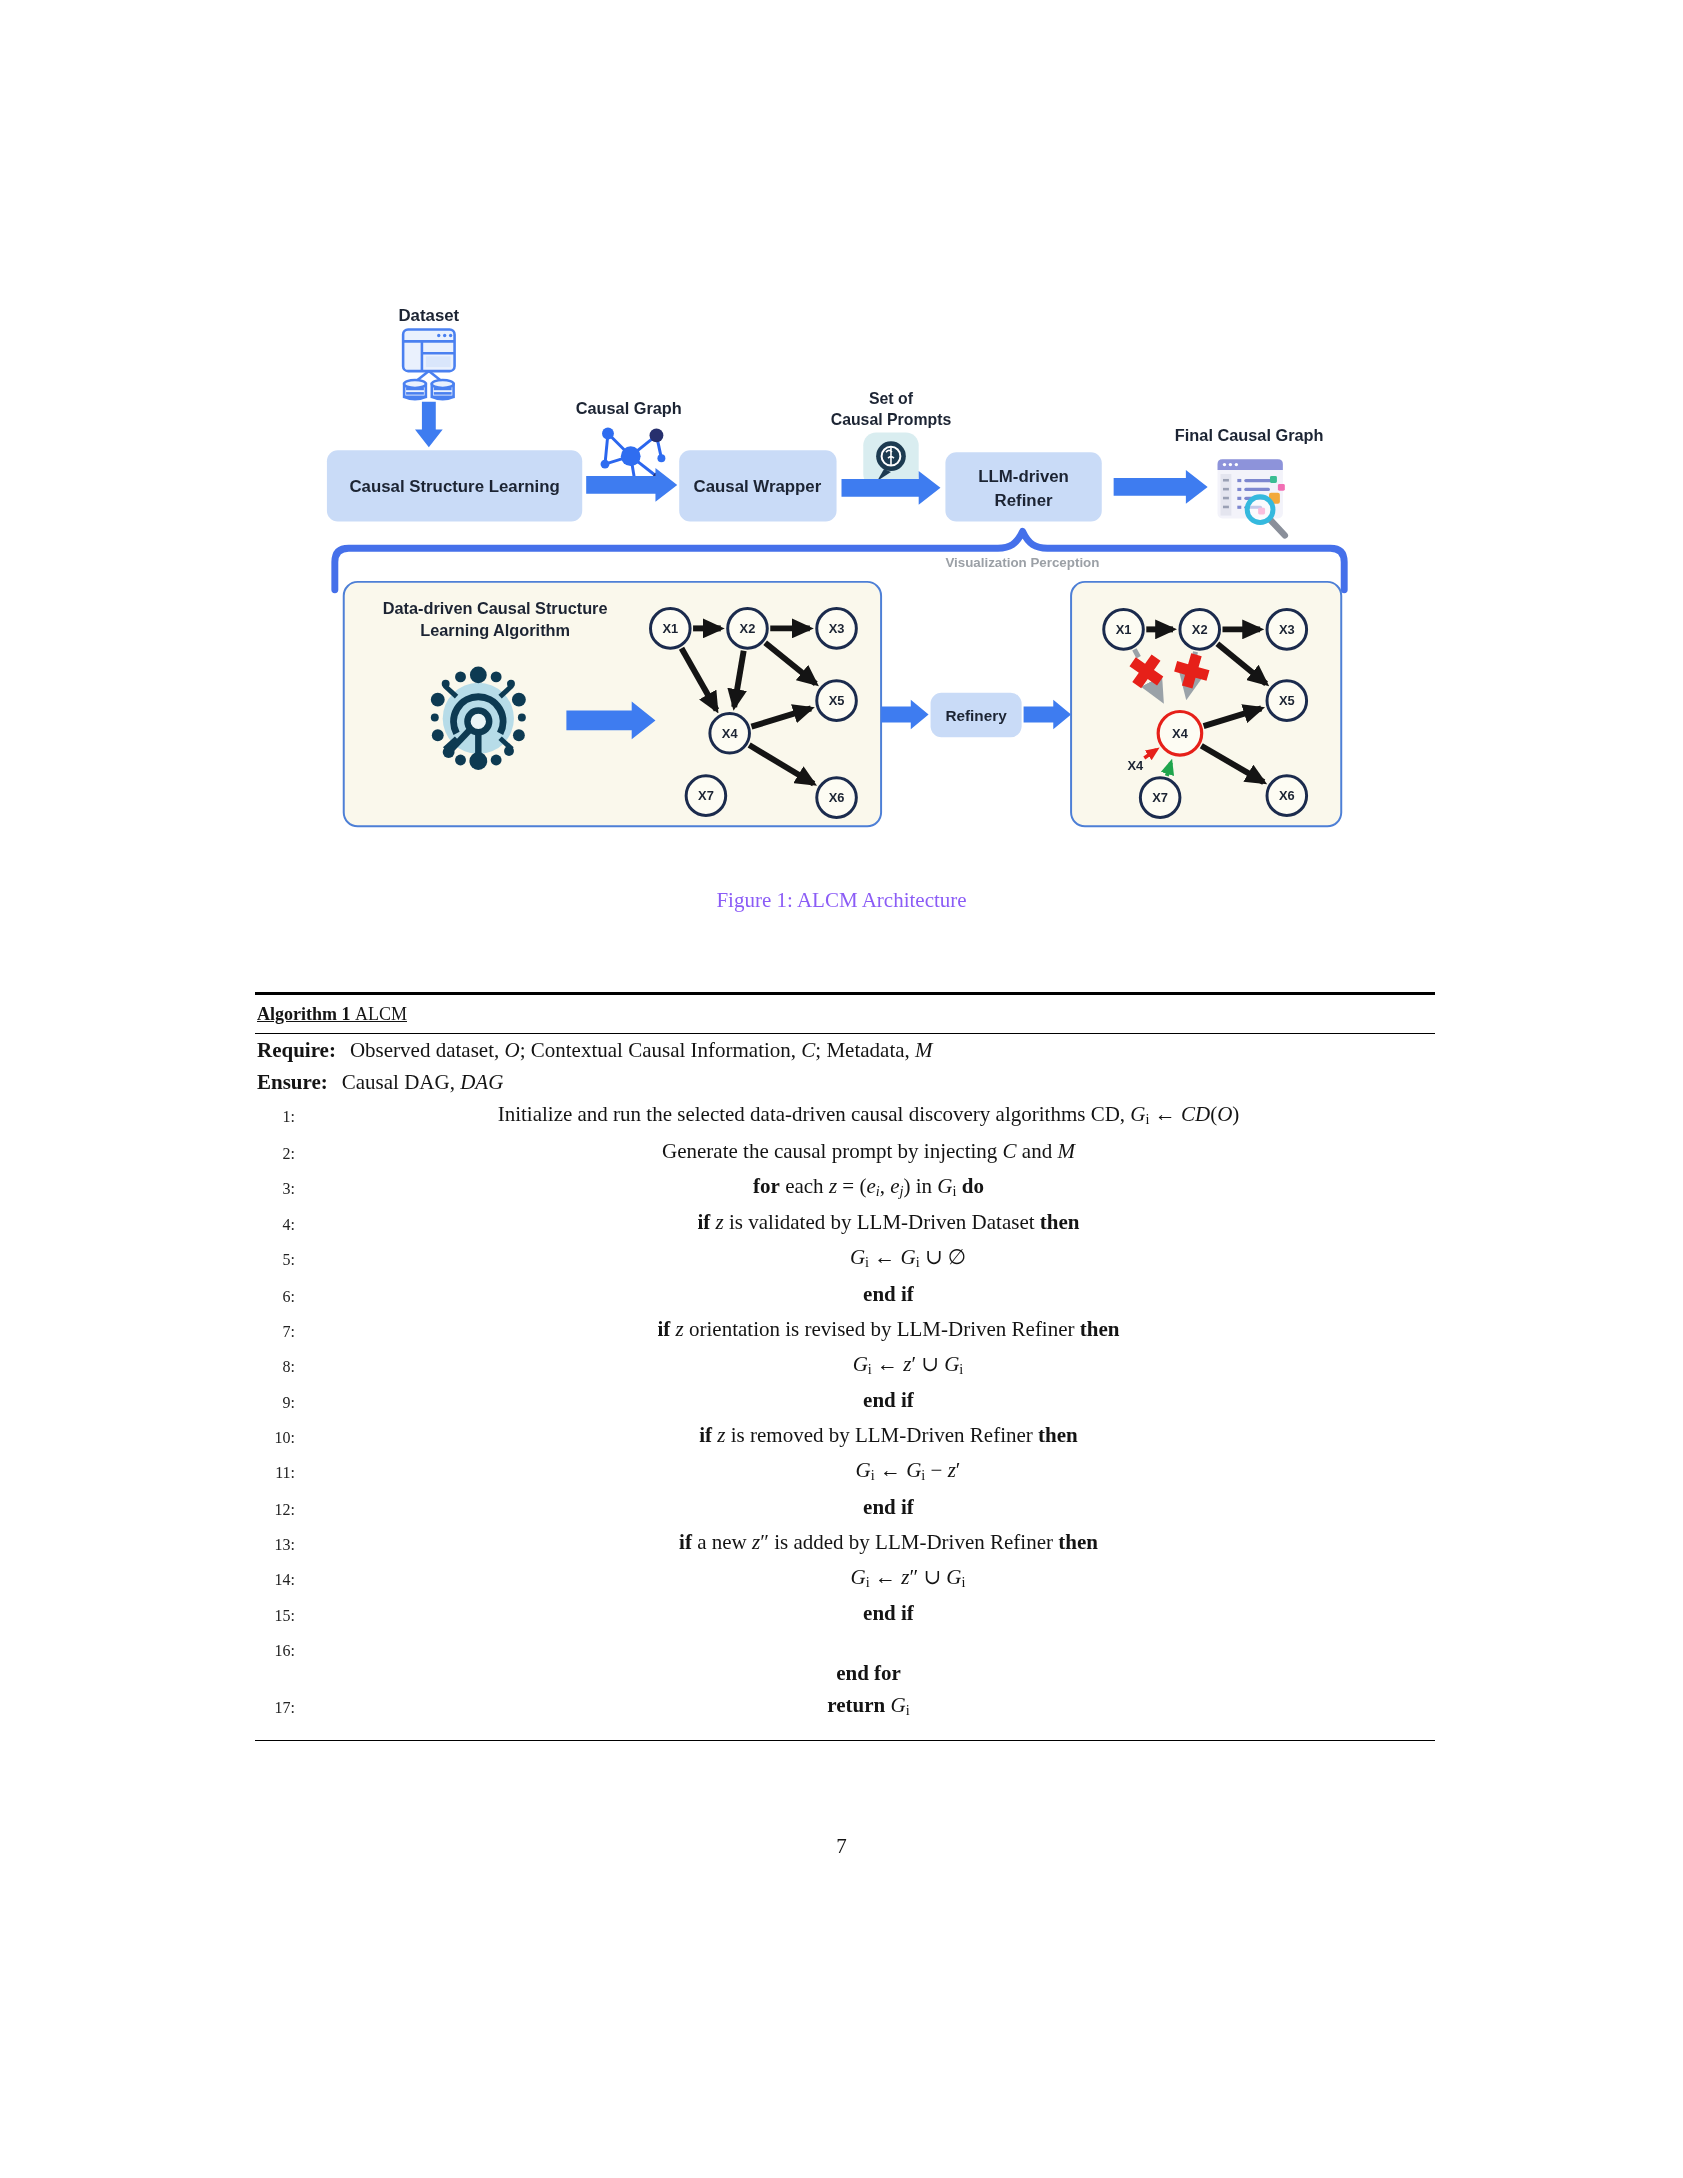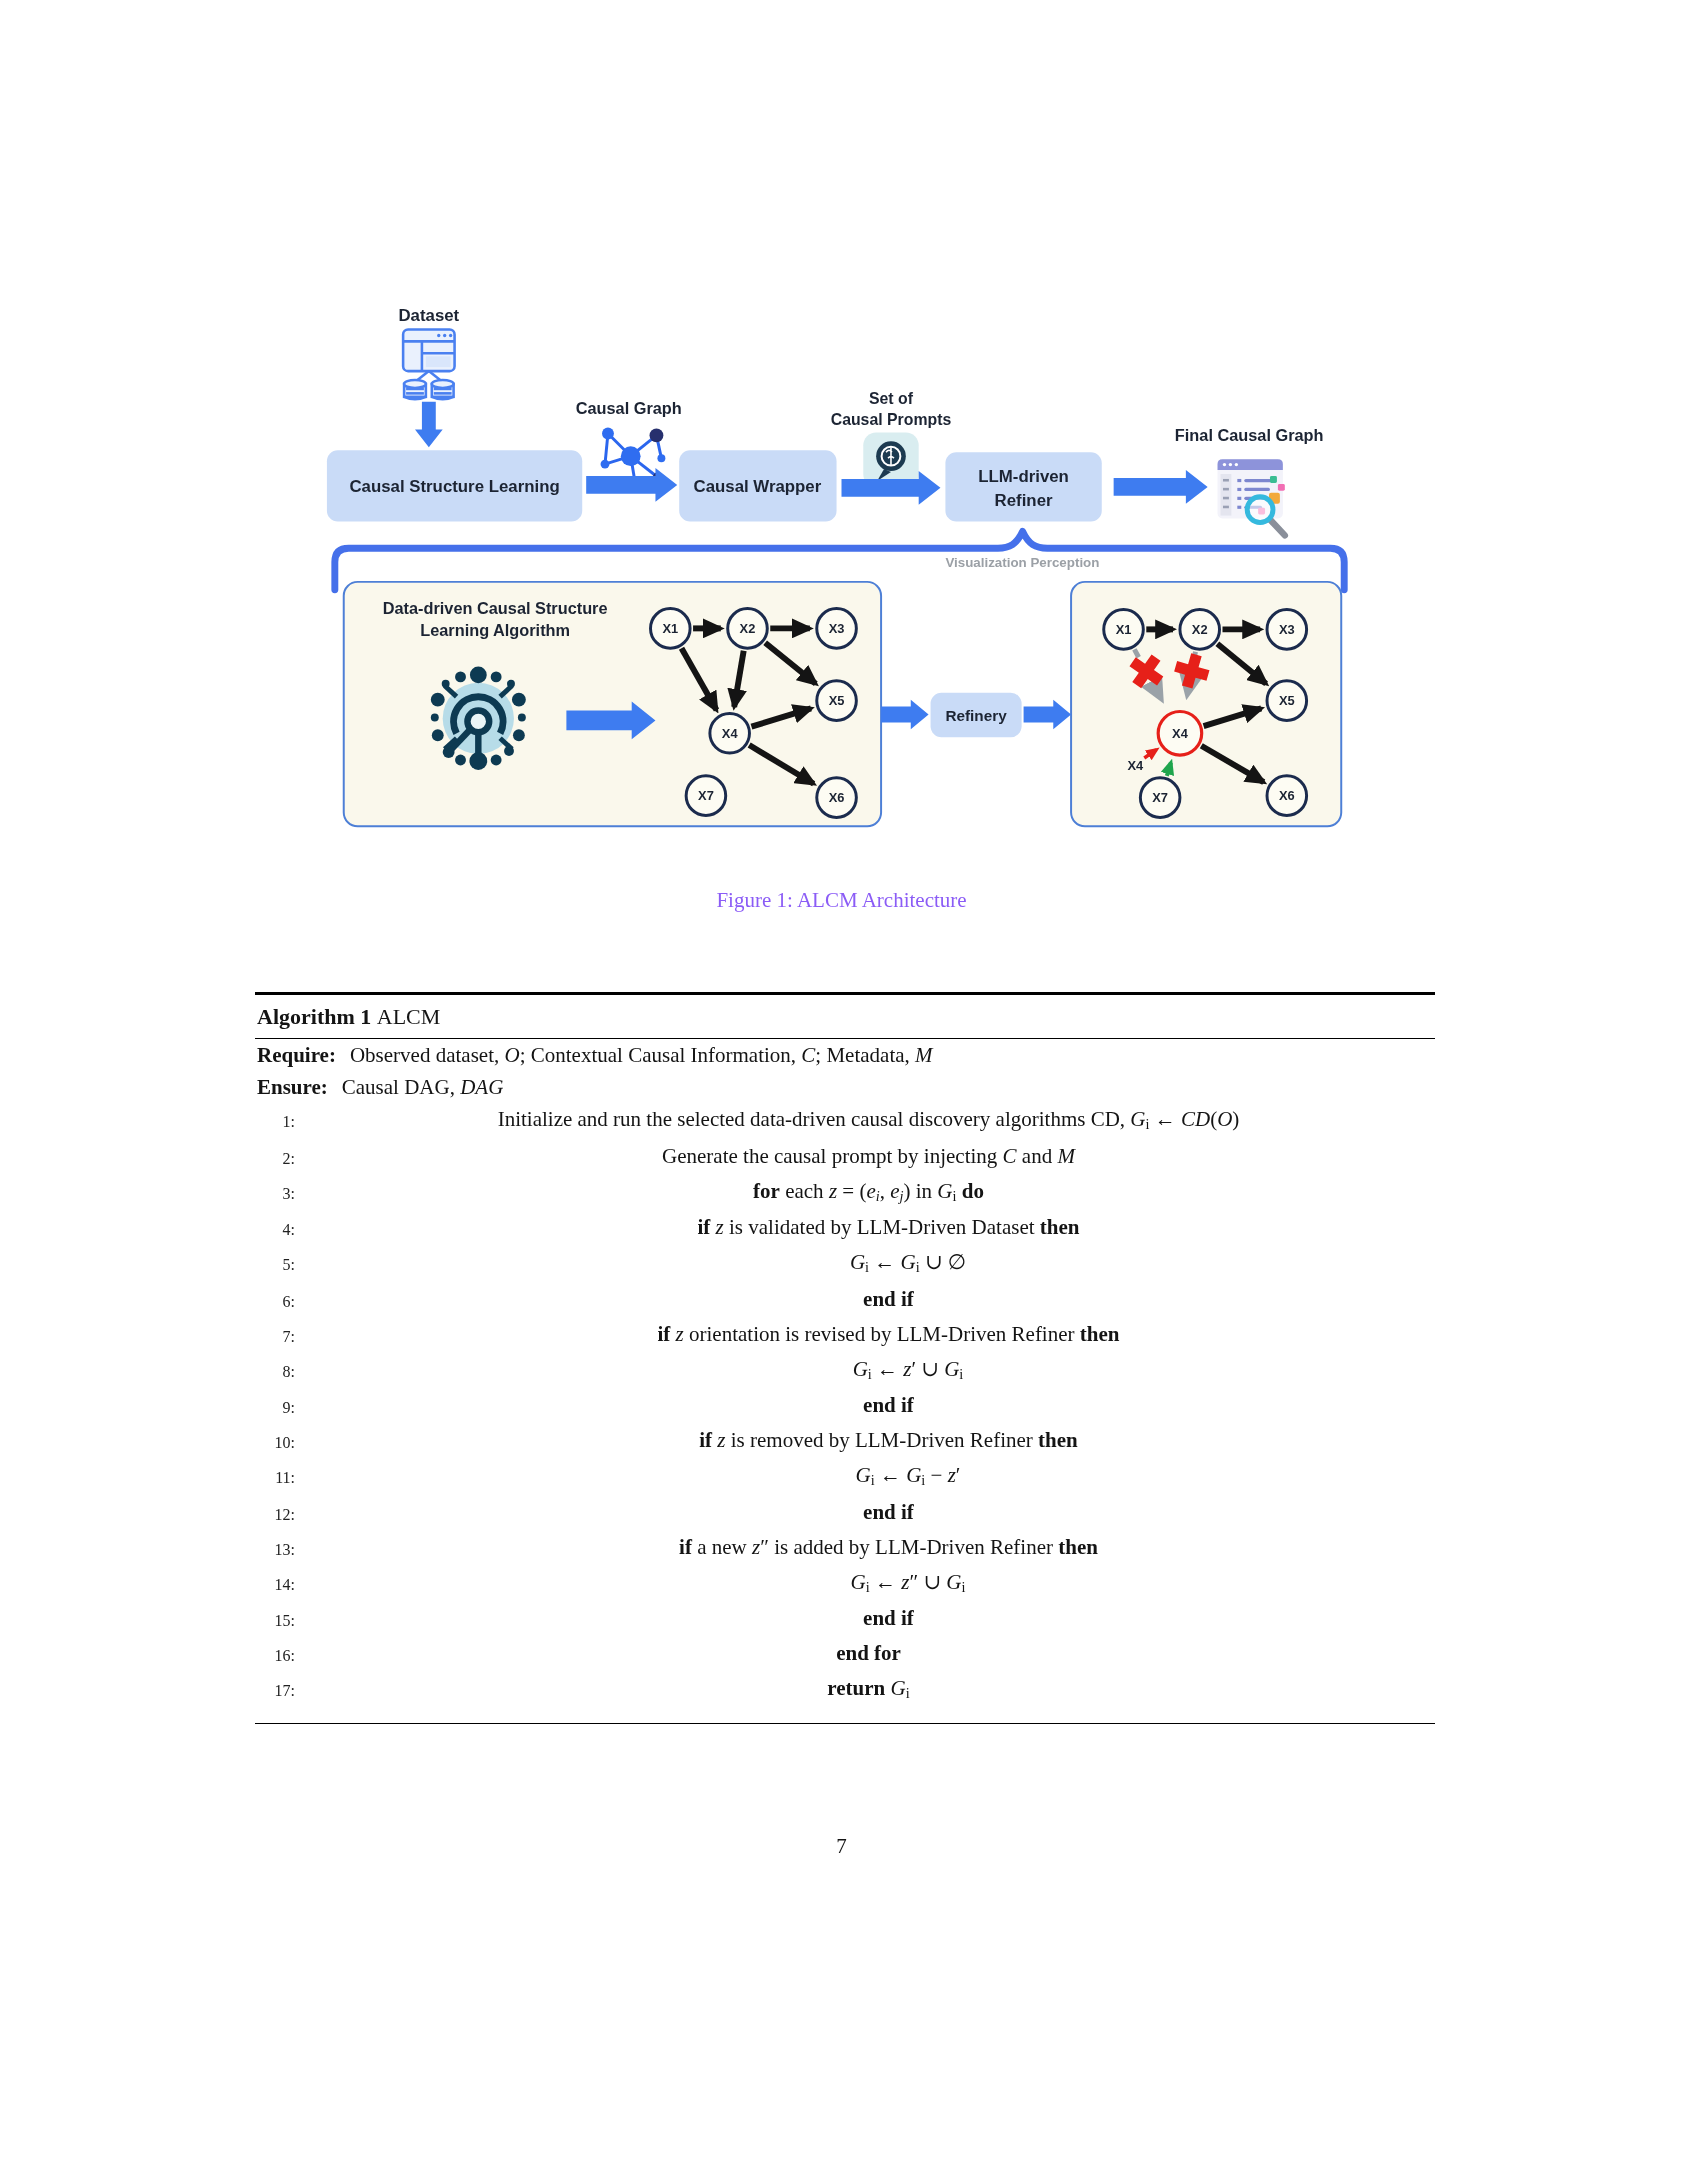--- a/index.html
+++ b/index.html
@@ -8,21 +8,21 @@
   #fig{position:absolute;left:0;top:0;width:1683px;height:950px;}
   svg text{font-family:"Liberation Sans","DejaVu Sans",sans-serif;font-weight:bold;fill:#1c2433;}
   .t17{font-size:17px}.t16{font-size:16px}.t16c{font-size:16.5px}.t15{font-size:15.5px}.t13g{font-size:13.5px;fill:#9ba0a6}
   .nodeLbl{font-size:13px}
   .caption{position:absolute;left:0;top:888px;width:1683px;text-align:center;
            font-size:21px;color:#8b5cf6;}
   .pageno{position:absolute;left:0;top:1834px;width:1683px;text-align:center;font-size:21px;color:#141414;}
   .algo{position:absolute;left:255px;top:992px;width:1180px;font-size:21px;color:#141414;}
   .rule-thick{border-top:3.5px solid #000;}
   .rule-thin{border-top:1.8px solid #000;}
-  .algo-header{font-size:22px;padding:9px 0 8px 2px;}
+  .algo-header{font-size:18px;padding:9px 0 8px 2px;text-decoration:underline;}
   .algo-req{line-height:32px;padding-left:2px;}
   .lab{font-weight:bold;margin-right:14px;}
   .algo-line{display:flex;line-height:32px;}
   .ln{width:40px;text-align:right;font-size:16px;flex:0 0 40px;color:#222;padding-top:3px;}
   .lt{flex:1;text-align:center;}
   .sb{font-weight:bold}
   .si{font-style:italic}
   .ss{font-size:0.68em;vertical-align:-0.18em;letter-spacing:0;}
   .rule-bottom{margin-top:14px;}
 </style>
@@ -308,21 +308,21 @@
         <div class="algo-line">
           <span class="ln">14:</span>
           <span class="lt" style="padding-left: 86px;"><span class="si">G</span><span class="ss">i</span><span> ← </span><span class="si">z</span><span>″</span><span> ∪ </span><span class="si">G</span><span class="ss">i</span></span>
         </div>
         <div class="algo-line">
           <span class="ln">15:</span>
           <span class="lt" style="padding-left: 47px;"><span class="sb">end if</span></span>
         </div>
         <div class="algo-line">
           <span class="ln">16:</span>
-          <span class="lt" style="padding-left: 7px;"><span class="sb">end for</span></span>
+          <span class="lt" style="padding-left: 7px; margin-top: 25px;"><span class="sb">end for</span></span>
         </div>
         <div class="algo-line">
           <span class="ln">17:</span>
           <span class="lt" style="padding-left: 7px;"><span class="sb">return</span><span> </span><span class="si">G</span><span class="ss">i</span></span>
         </div>
       </div>
     <div class="rule-thin rule-bottom"></div>
   </div>
 
   <div class="pageno">7</div>

